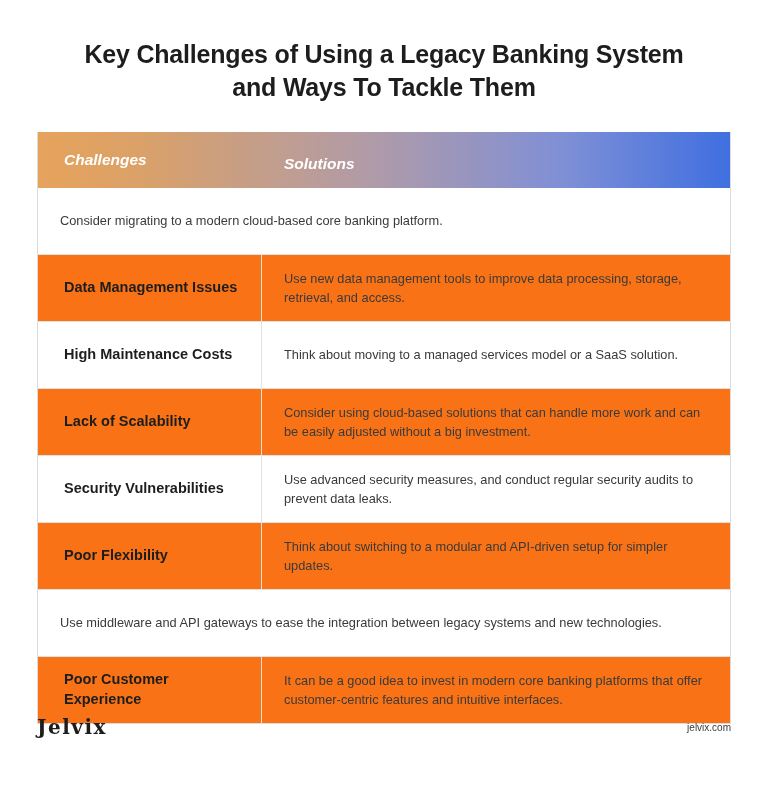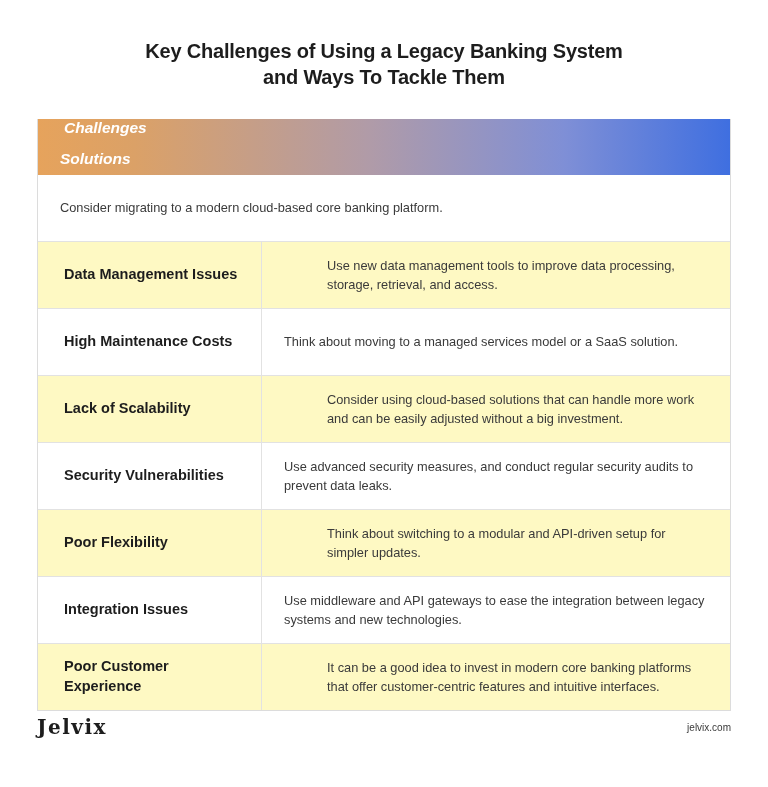--- a/index.html
+++ b/index.html
@@ -16,42 +16,41 @@
   .page {
     position: relative;
     width: 768px;
     height: 787px;
     background: #ffffff;
     box-sizing: border-box;
     padding: 0;
   }
   .title {
     text-align: center;
-    font-size: 20px;
+    font-size: 25px;
     font-weight: bold;
     color: #1d1d1d;
     letter-spacing: -0.2px;
     line-height: 1.32;
     padding: 38px 70px 0 70px;
     box-sizing: border-box;
   }
   .title .line2 {
     display: block;
   }
   .table-wrap {
     margin: 28px 37px 0 37px;
     border: 1px solid #dcdcdc;
     border-top: none;
     box-sizing: border-box;
   }
   .thead {
     display: flex;
     height: 56px;
     background: linear-gradient(90deg, #e6a35c 0%, #dba167 14%, #b09ba8 48%, #7f8fd6 76%, #3f6fe0 100%);
-    flex-direction: column;
   }
   .th {
     display: flex;
     align-items: center;
     font-size: 15.5px;
     font-style: italic;
     font-weight: bold;
     color: #ffffff;
   }
   .th.challenges {
@@ -71,22 +70,21 @@
     min-height: 66px;
     border-bottom: 1px solid #e2e2e2;
   }
   .row:last-child {
     border-bottom: none;
   }
   .row.even {
     background: #ffffff;
   }
   .row.odd {
-    background: #fef9c3;
-    gap: 43px;
+    background: #f97316;
   }
   .cell-challenge {
     width: 224px;
     min-width: 224px;
     display: flex;
     align-items: center;
     padding: 12px 16px 12px 26px;
     box-sizing: border-box;
     font-size: 14.5px;
     font-weight: bold;
@@ -165,21 +163,20 @@
       <div class="cell-challenge">Security Vulnerabilities</div>
       <div class="cell-solution">Use advanced security measures, and conduct regular security audits to prevent data leaks.</div>
     </div>
 
     <div class="row odd">
       <div class="cell-challenge">Poor Flexibility</div>
       <div class="cell-solution">Think about switching to a modular and API-driven setup for simpler updates.</div>
     </div>
 
     <div class="row even">
-      <div class="cell-challenge">Integration Issues</div>
       <div class="cell-solution">Use middleware and API gateways to ease the integration between legacy systems and new technologies.</div>
     </div>
 
     <div class="row odd">
       <div class="cell-challenge">Poor Customer Experience</div>
       <div class="cell-solution">It can be a good idea to invest in modern core banking platforms that offer customer-centric features and intuitive interfaces.</div>
     </div>
 
   </div>
 

